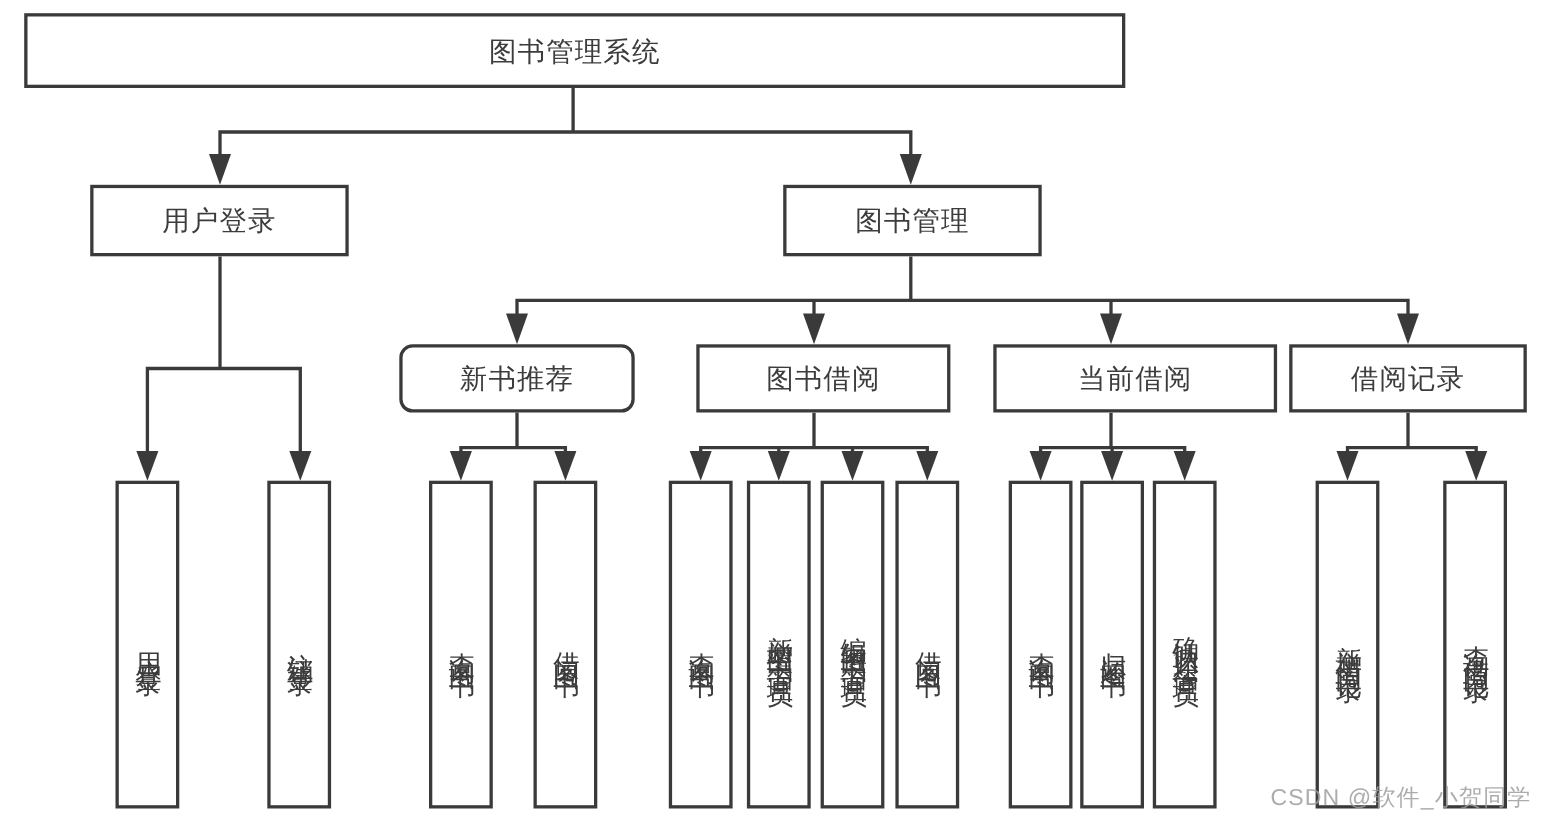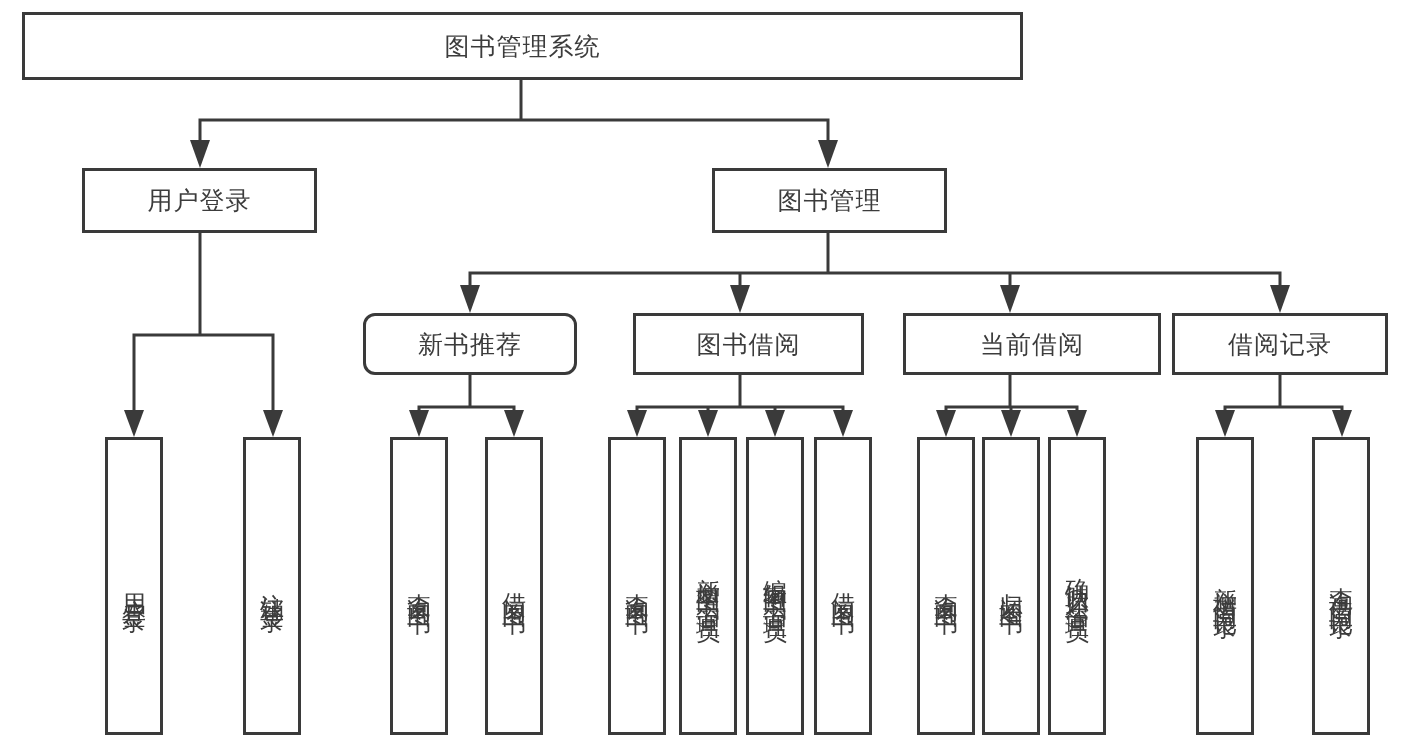--- a/index.html
+++ b/index.html
@@ -170,14 +170,15 @@
     <span>确认归还（管理员）</span>
   </div>
 
   <div class="node v leaf" style="left:1196px;">
     <span>新增借阅记录</span>
   </div>
   <div class="node v leaf" style="left:1312px;">
     <span>查询借阅记录</span>
   </div>
 
+  <div class="watermark">CSDN @软件_小贺同学</div>
 
 </div>
 
 </body></html>

